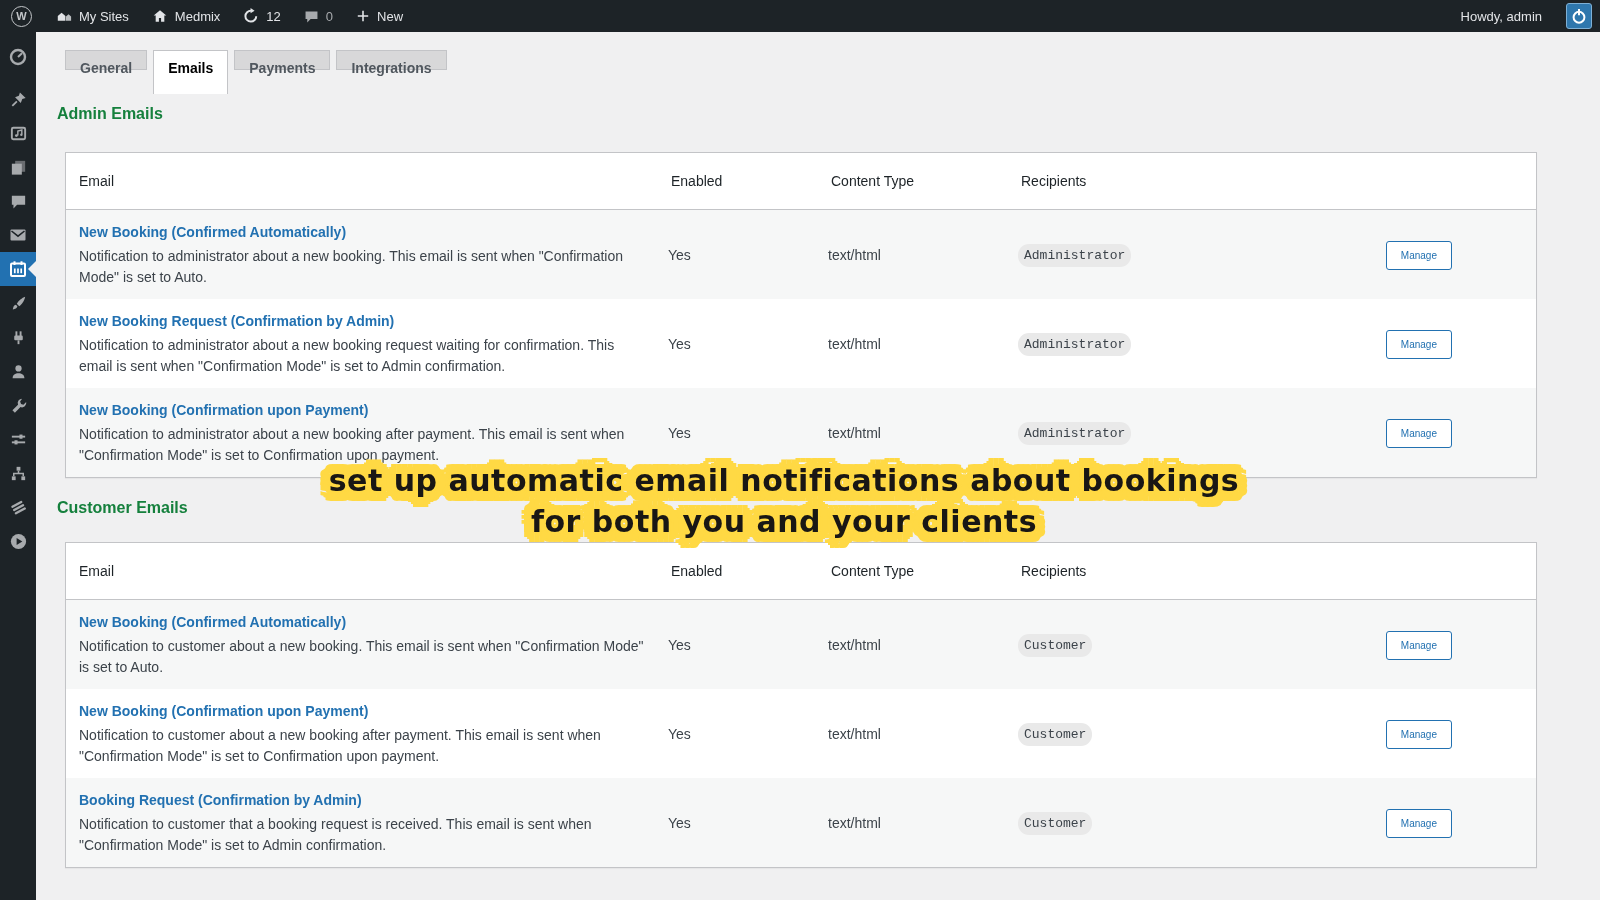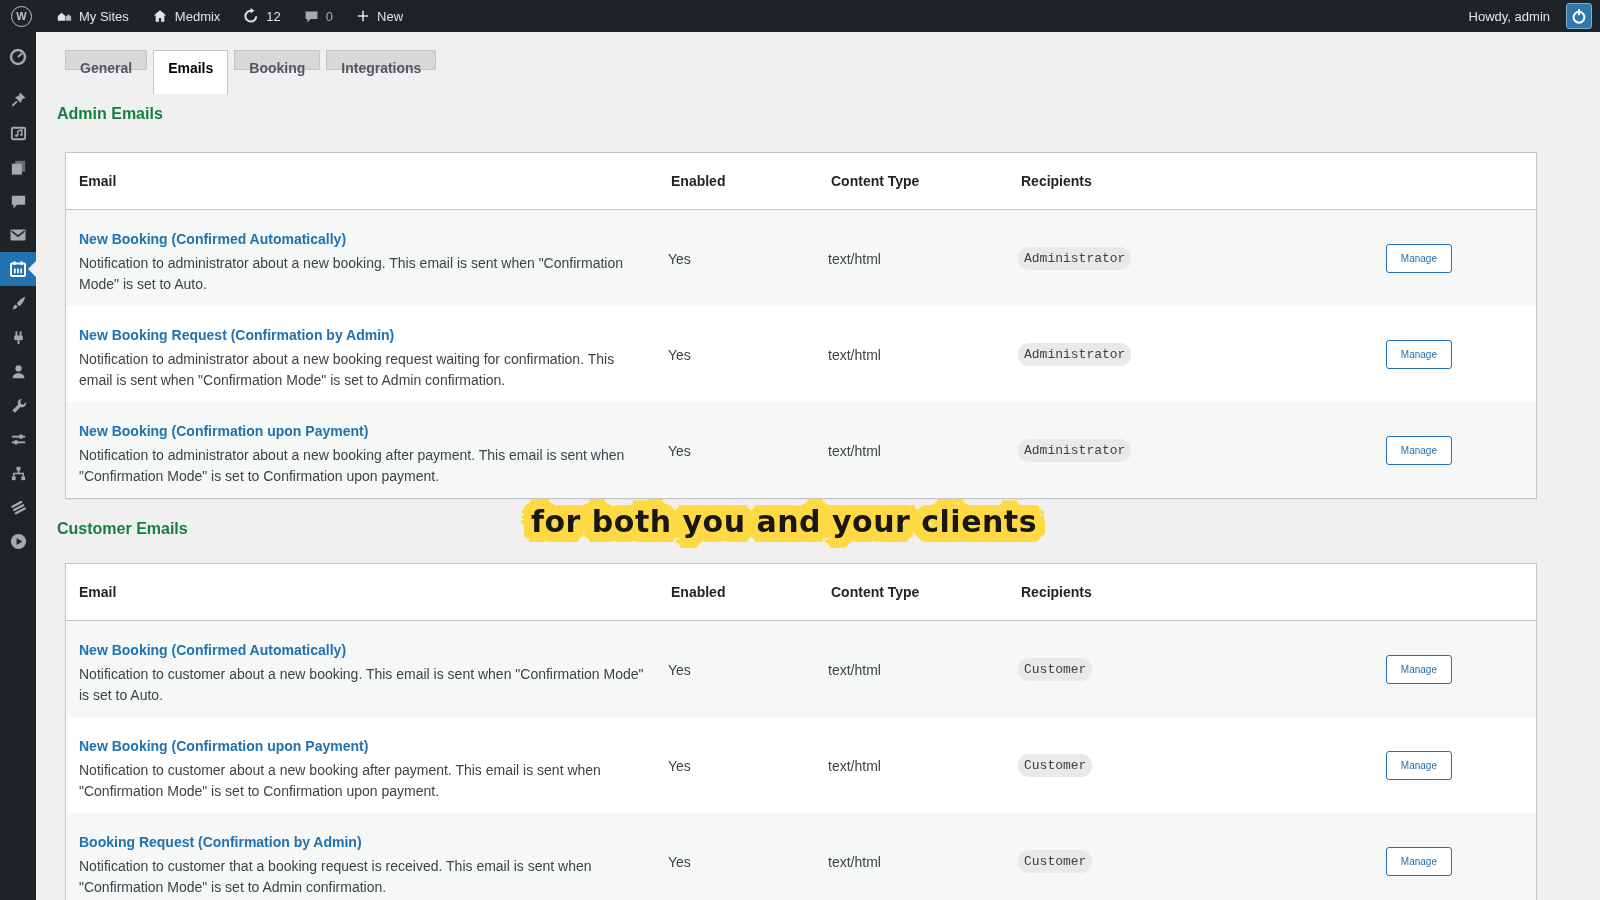--- a/index.html
+++ b/index.html
@@ -13,21 +13,21 @@
 
   
   .adminbar {
     position:absolute; top:0; left:0; width:1600px; height:32px;
     background:#1d2327; color:#e2e4e7; display:flex; align-items:center;
     font-size:13px; z-index:60;
   }
   .ab-item { display:flex; align-items:center; gap:6px; padding:0 11px; height:32px; cursor:pointer; }
   .ab-item svg { display:block; }
   .ab-count-dim { color:#a7aaad; }
-  .ab-right { margin-left:auto; display:flex; align-items:center; gap:16px; padding-right:8px; }
+  .ab-right { margin-left:auto; display:flex; align-items:center; gap:24px; padding-right:8px; }
   .wplogo {
     width:21px; height:21px; border-radius:50%; border:1.8px solid #c3c6c9;
     display:flex; align-items:center; justify-content:center;
     font-size:11px; font-weight:700; color:#c3c6c9;
   }
   .avatar {
     width:26px; height:26px; border-radius:3px; background:#2f77ad;
     border:1px solid #7fb0d5; display:flex; align-items:center; justify-content:center;
   }
 
@@ -60,30 +60,30 @@
   .tab.active { height:44px; background:#ffffff; border-bottom:none; color:#000000; }
 
   .section-title { font-size:16px; font-weight:700; color:#15803d; margin:10px 0 29px -8px; line-height:19px; }
   .section-title.second { margin:20px 0 25px -8px; }
 
   .card { width:1472px; background:#ffffff; border:1px solid #c3c4c7; box-shadow:0 1px 1px rgba(0,0,0,.04); }
   table.emails { width:100%; border-collapse:collapse; font-size:14px; color:#3c434a; table-layout:fixed; }
   col.c-email { width:602px; } col.c-enabled { width:160px; } col.c-ctype { width:190px; }
   col.c-recip { width:280px; } col.c-action { width:238px; }
   .emails th {
-    text-align:left; font-weight:700; color:#1d2327; font-size:14px;
+    text-align:left; font-weight:400; color:#1d2327; font-size:14px;
     padding:20px 10px 20px 3px; border-bottom:1px solid #c3c4c7;
   }
   .emails th:first-child { padding-left:13px; }
   .emails td { padding:12px 10px 11px 0; vertical-align:middle; }
   .emails td:first-child { padding-left:13px; vertical-align:top; }
   .emails tbody tr:nth-child(odd) { background:#f6f7f7; }
   .email-title {
     color:#2271b1; font-weight:700; text-decoration:none; display:inline-block;
-    line-height:21px; margin-bottom:3px; cursor:pointer;margin-top:7px;
+    line-height:21px; margin-bottom:3px; cursor:pointer;
   }
   .email-desc { margin:0; line-height:21px; max-width:565px; }
   .chip {
     display:inline-block; font-family:"Liberation Mono","DejaVu Sans Mono",monospace;
     font-size:13px; background:#e9e9e9; color:#3c434a; padding:3px 6px; line-height:17px;border-radius:11px;
   }
   td.action { text-align:right; padding-right:84px; }
   .manage-btn {
     font-family:"Liberation Sans", sans-serif;
     color:#2271b1; background:#ffffff; border:1px solid #2271b1; border-radius:3px;
@@ -272,21 +272,21 @@
         <path d="M8 6.4 L14 10 L8 13.6 z" fill="#1d2327"></path>
       </svg>
   </div>
 </div>
 
 <div class="content">
 
   <div class="tabs">
     <div class="tab">General</div>
     <div class="tab active">Emails</div>
-    <div class="tab">Booking</div>
+    <div class="tab">Payments</div>
     <div class="tab">Integrations</div>
   </div>
 
   <h2 class="section-title">Admin Emails</h2>
 
   <div class="card">
     <table class="emails">
       <colgroup>
           <col class="c-email">
           <col class="c-enabled">
@@ -389,15 +389,15 @@
           <td><span class="chip">Customer</span></td>
           <td class="action"><button class="manage-btn">Manage</button></td>
         </tr>
       </tbody>
     </table>
   </div>
 
 </div>
 
 <div class="annotation">
-  <br>
+  <span>set up automatic email notifications about bookings</span><br>
   <span>for both you and your clients</span>
 </div>
 
 </body></html>

